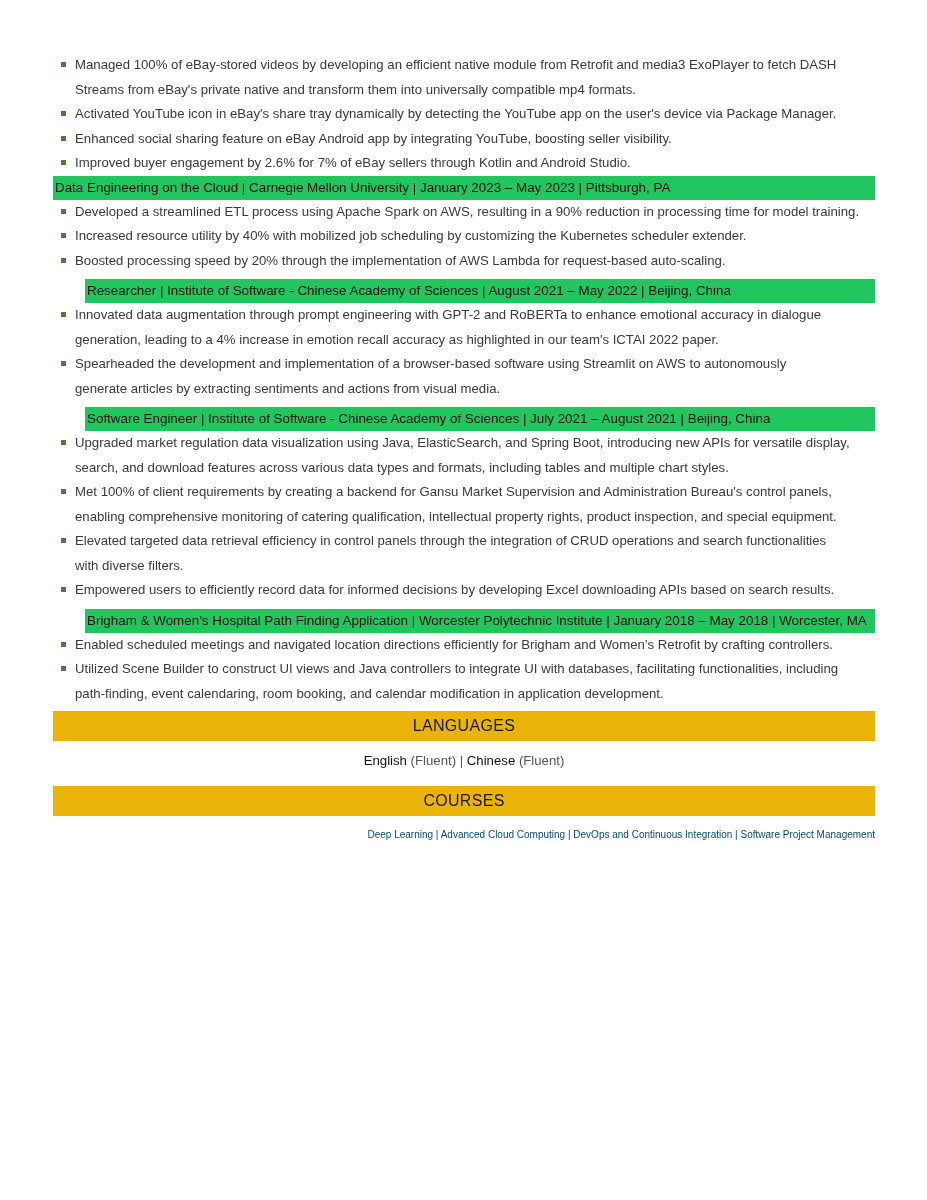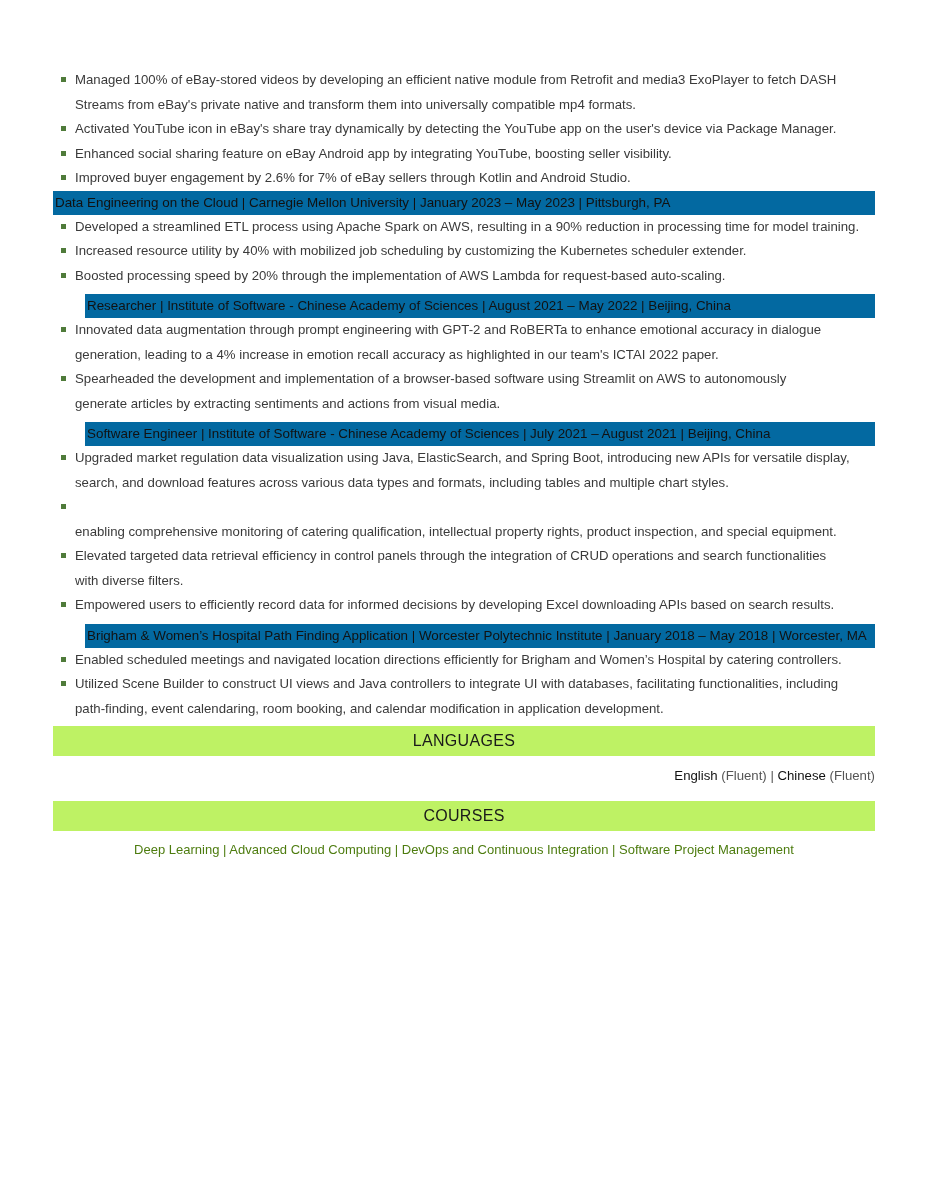--- a/index.html
+++ b/index.html
@@ -1,27 +1,27 @@
 <!DOCTYPE html>
 <html><head>
 <meta charset="utf-8">
 <style>
   html, body { margin: 0; padding: 0; background: #ffffff; }
   body { width: 927px; height: 1200px; position: relative; overflow: hidden;
          font-family: "Liberation Sans", sans-serif; color: #2b2b2b; }
-  .page { position: absolute; left: 53px; top: 68px; width: 822px; }
+  .page { position: absolute; left: 53px; top: 53px; width: 822px; }
   .bullets { list-style: none; margin: 0; padding: 0; }
   .bullets li { position: relative; padding-left: 22px; font-size: 13.2px; line-height: 24.5px; color: #3a3a3a; }
   .bullets li .sq { position: absolute; left: 8px; top: 9px; width: 5px; height: 5px; background: #4f7b3a; }
-  .role { background: #0369a1; font-size: 13.4px; line-height: 24px; padding-left: 2px; color: #111; margin: 0; }
+  .role { background: #22c55e; font-size: 13.4px; line-height: 24px; padding-left: 2px; color: #111; margin: 0; }
   .role-gap { margin-top: 6px; margin-left: 32px; }
-  .sect { background: #bef264; text-align: center; font-size: 16px; line-height: 30px; color: #1a1a1a; letter-spacing: 0.3px; margin-top: 5px; }
-  .lang-line { text-align: right; font-size: 13.2px; line-height: 40px; color: #555; }
+  .sect { background: #eab308; text-align: center; font-size: 16px; line-height: 30px; color: #1a1a1a; letter-spacing: 0.3px; margin-top: 5px; }
+  .lang-line { text-align: center; font-size: 13.2px; line-height: 40px; color: #555; }
   .lang-line b { font-weight: normal; color: #111; }
-  .courses-line { text-align: center; font-size: 13px; line-height: 38px; color: #4d7c0f; }
+  .courses-line { text-align: right; font-size: 10px; line-height: 38px; color: #0c4a6e; }
 </style>
 </head>
 <body>
 
 <div class="page">
 
   <ul class="bullets" id="ebay-list">
       <li><span class="sq"></span><span>Managed 100% of eBay-stored videos by developing an efficient native module from Retrofit and media3 ExoPlayer to fetch DASH</span><br><span>Streams from eBay's private native and transform them into universally compatible mp4 formats.</span></li>
       <li><span class="sq"></span><span>Activated YouTube icon in eBay's share tray dynamically by detecting the YouTube app on the user's device via Package Manager.</span></li>
       <li><span class="sq"></span><span>Enhanced social sharing feature on eBay Android app by integrating YouTube, boosting seller visibility.</span></li>
@@ -36,27 +36,27 @@
         <li><span class="sq"></span><span>Boosted processing speed by 20% through the implementation of AWS Lambda for request-based auto-scaling.</span></li>
       </ul>
       <div class="role role-gap">Researcher | Institute of Software - Chinese Academy of Sciences | August 2021 – May 2022 | Beijing, China</div>
       <ul class="bullets">
         <li><span class="sq"></span><span>Innovated data augmentation through prompt engineering with GPT-2 and RoBERTa to enhance emotional accuracy in dialogue</span><br><span>generation, leading to a 4% increase in emotion recall accuracy as highlighted in our team's ICTAI 2022 paper.</span></li>
         <li><span class="sq"></span><span>Spearheaded the development and implementation of a browser-based software using Streamlit on AWS to autonomously</span><br><span>generate articles by extracting sentiments and actions from visual media.</span></li>
       </ul>
       <div class="role role-gap">Software Engineer | Institute of Software - Chinese Academy of Sciences | July 2021 – August 2021 | Beijing, China</div>
       <ul class="bullets">
         <li><span class="sq"></span><span>Upgraded market regulation data visualization using Java, ElasticSearch, and Spring Boot, introducing new APIs for versatile display,</span><br><span>search, and download features across various data types and formats, including tables and multiple chart styles.</span></li>
-        <li><span class="sq"></span><br><span>enabling comprehensive monitoring of catering qualification, intellectual property rights, product inspection, and special equipment.</span></li>
+        <li><span class="sq"></span><span>Met 100% of client requirements by creating a backend for Gansu Market Supervision and Administration Bureau's control panels,</span><br><span>enabling comprehensive monitoring of catering qualification, intellectual property rights, product inspection, and special equipment.</span></li>
         <li><span class="sq"></span><span>Elevated targeted data retrieval efficiency in control panels through the integration of CRUD operations and search functionalities</span><br><span>with diverse filters.</span></li>
         <li><span class="sq"></span><span>Empowered users to efficiently record data for informed decisions by developing Excel downloading APIs based on search results.</span></li>
       </ul>
       <div class="role role-gap">Brigham &amp; Women’s Hospital Path Finding Application | Worcester Polytechnic Institute | January 2018 – May 2018 | Worcester, MA</div>
       <ul class="bullets">
-        <li><span class="sq"></span><span>Enabled scheduled meetings and navigated location directions efficiently for Brigham and Women’s Hospital by catering controllers.</span></li>
+        <li><span class="sq"></span><span>Enabled scheduled meetings and navigated location directions efficiently for Brigham and Women’s Retrofit by crafting controllers.</span></li>
         <li><span class="sq"></span><span>Utilized Scene Builder to construct UI views and Java controllers to integrate UI with databases, facilitating functionalities, including</span><br><span>path-finding, event calendaring, room booking, and calendar modification in application development.</span></li>
       </ul>
     </div>
 
   <div class="sect">LANGUAGES</div>
   <div class="lang-line">
     <b>English</b>
     <span>(Fluent)</span>
     <span>|</span>
     <b>Chinese</b>

